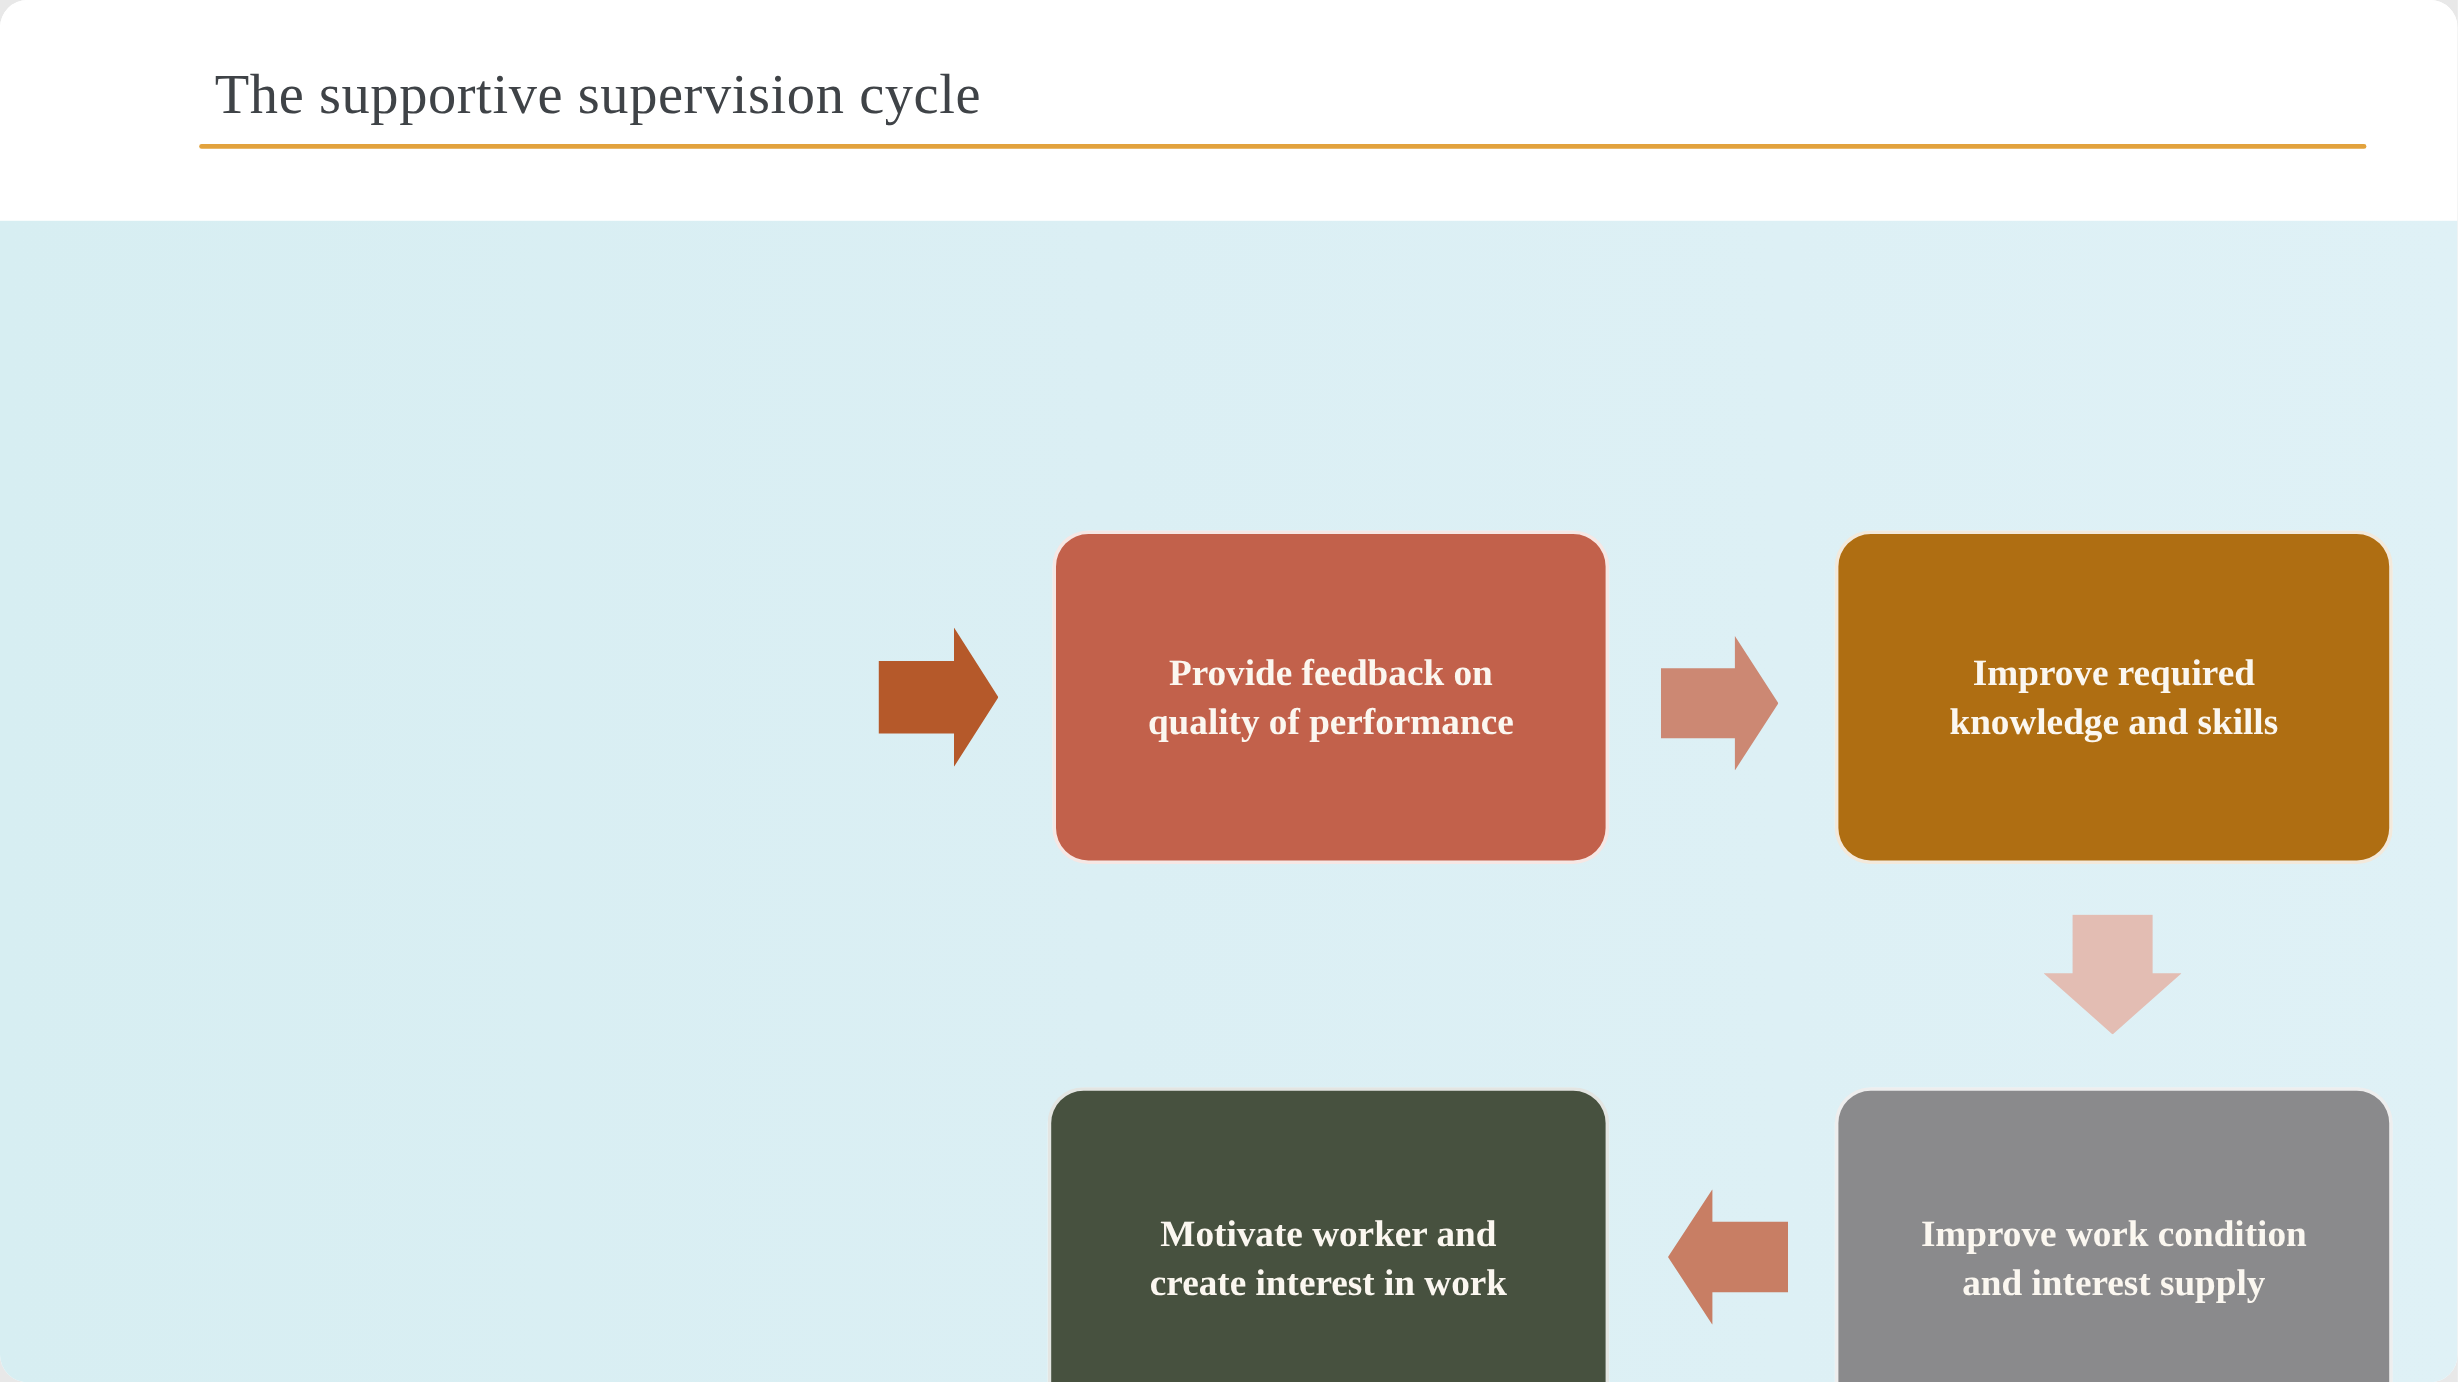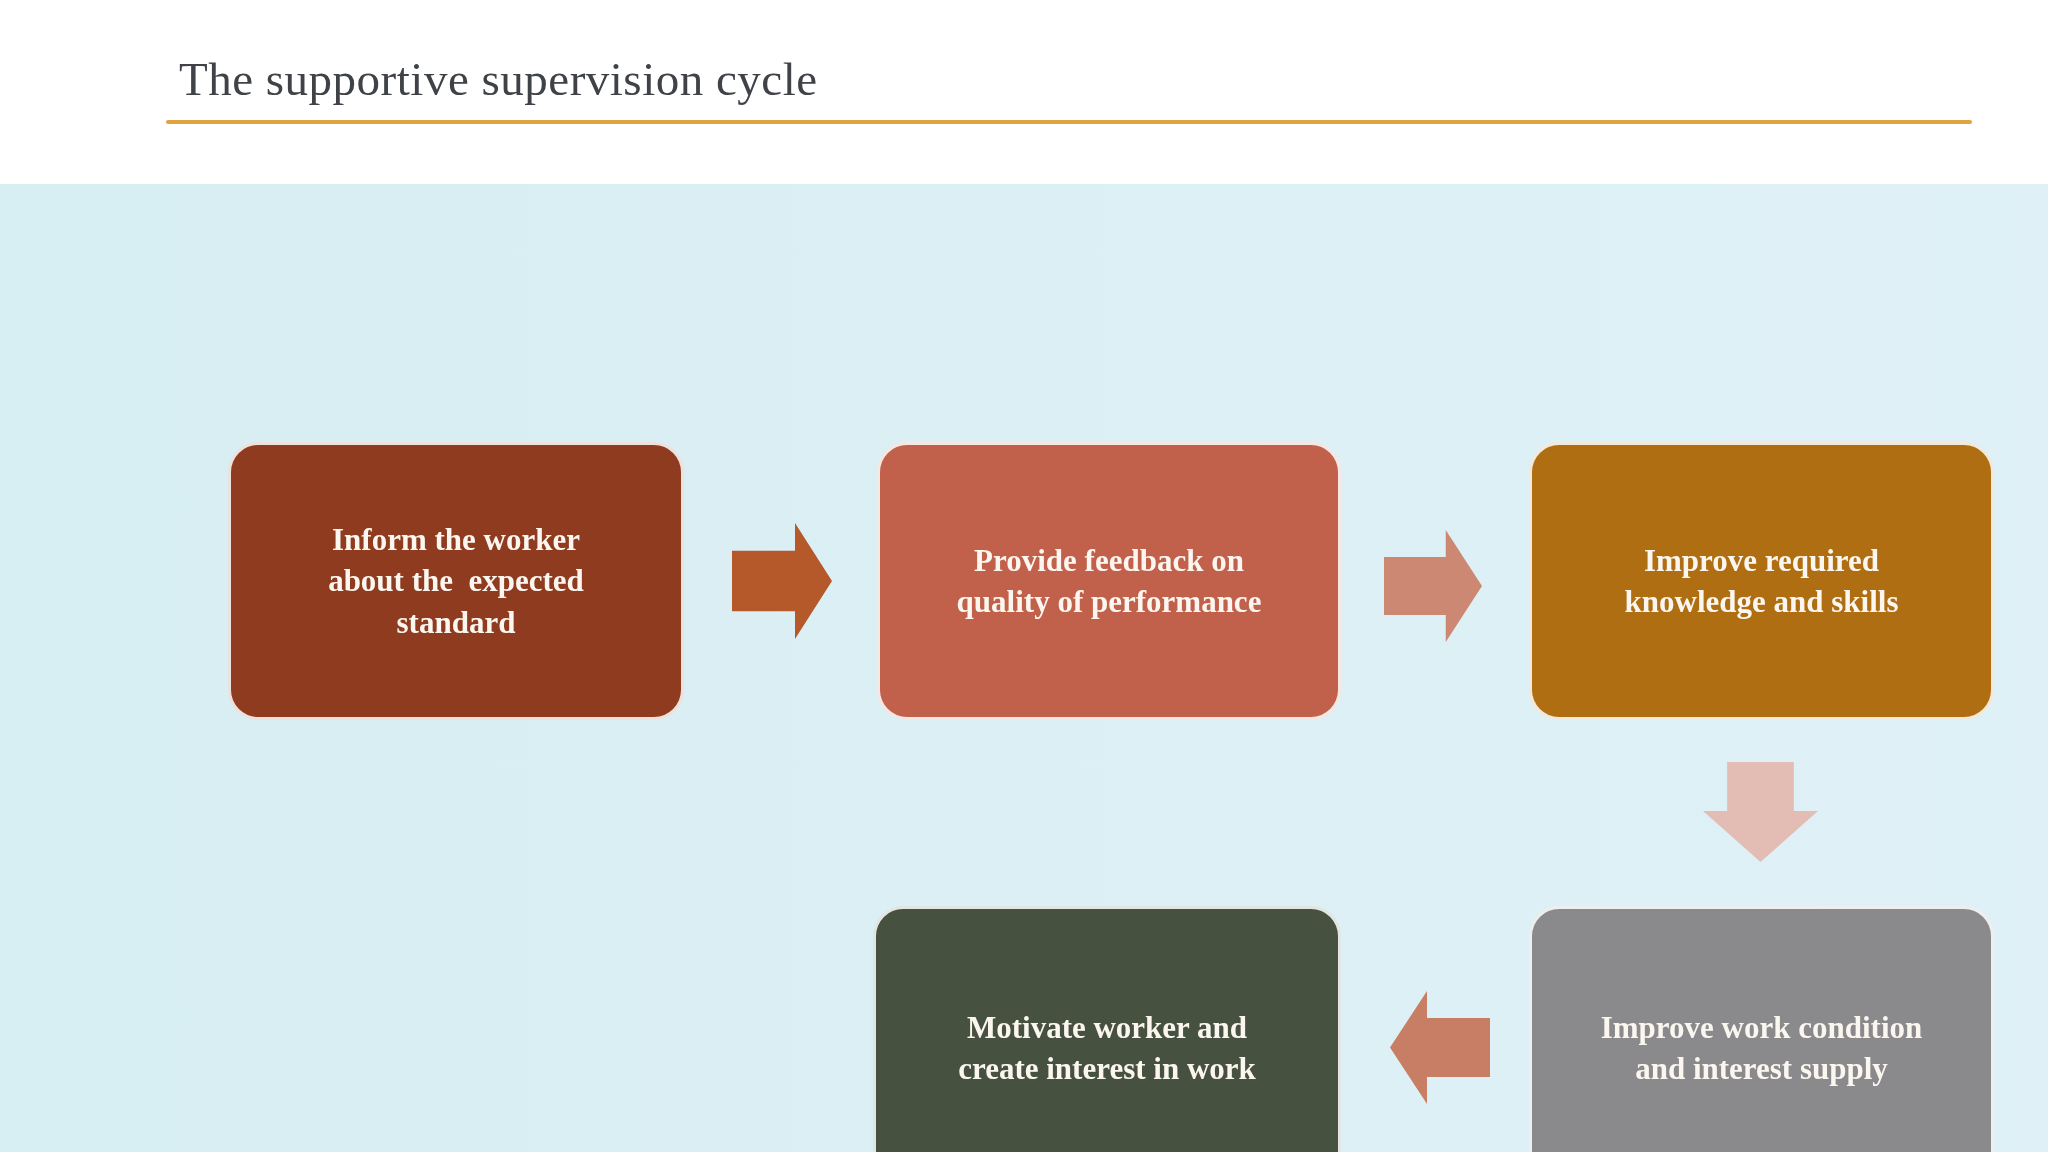--- a/index.html
+++ b/index.html
@@ -3,20 +3,21 @@
 <meta charset="utf-8">
 <style>
   html, body { margin: 0; padding: 0; background: #e8e8e8; }
   .slide {
     position: relative;
     width: 2048px;
     height: 1152px;
     overflow: hidden;
     font-family: "Liberation Serif", serif;
     background: #ffffff;
+    border-radius: 23px;
   }
   .header-band {
     position: absolute;
     left: 0; top: 0;
     width: 2048px; height: 184px;
     background: #ffffff;
   }
   .slide-title {
     position: absolute;
     left: 179px; top: 52px;
@@ -81,25 +82,20 @@
 
 <div class="slide">
 
   <div class="header-band">
     <div class="slide-title">The supportive supervision cycle</div>
     <div class="title-underline" style="background-color: rgb(226, 162, 61);"></div>
   </div>
 
   <div class="body-band">
 
-    <div class="flow-box box-1" style="background-color: rgb(142, 59, 31);">
-      <div class="box-label">Inform the worker
-about the  expected
-standard</div>
-    </div>
 
     <div class="block-arrow arrow-right arrow-1" style="background-color: rgb(181, 89, 42);"></div>
 
     <div class="flow-box box-2" style="background-color: rgb(194, 97, 75);">
       <div class="box-label">Provide feedback on
 quality of performance</div>
     </div>
 
     <div class="block-arrow arrow-right arrow-2" style="background-color: rgb(204, 136, 115);"></div>
 

